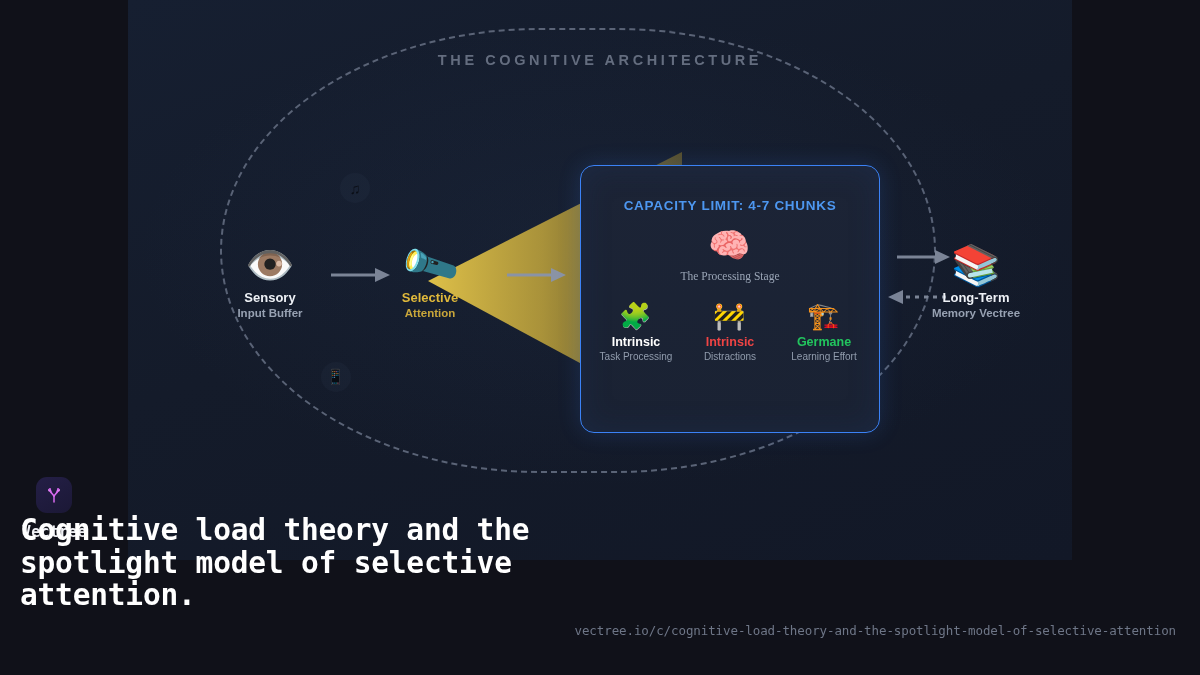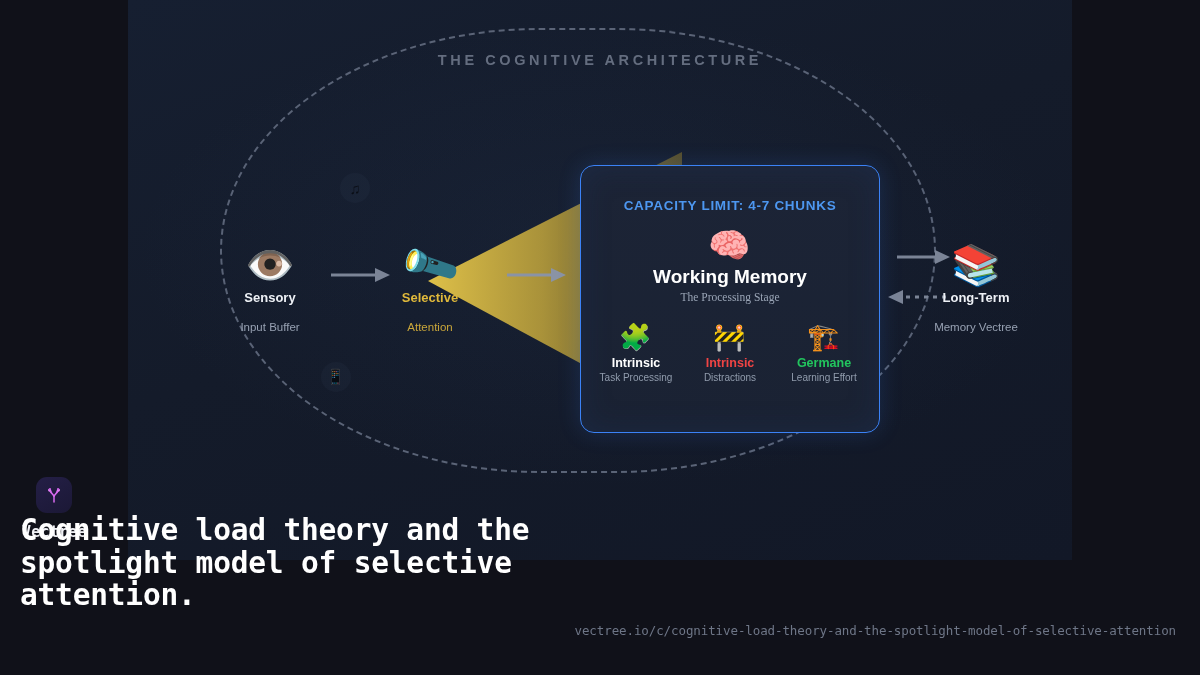--- a/index.html
+++ b/index.html
@@ -71,21 +71,22 @@
   }
   .node .nlabel {
     font-size: 13px;
     font-weight: 700;
     color: #eef1f6;
     margin-top: 2px;
   }
   .node .nsub {
     font-size: 11.5px;
     color: #97a1b2;
-    margin-top: 16px;
+    margin-top: 2px;
+    font-weight: bold;
   }
   .node.gold .nlabel { color: #e0b93b; }
   .node.gold .nsub   { color: #c9a63a; }
 
   #node-sensory   { left: 72px;  top: 242px; }
   #node-selective { left: 232px; top: 242px; }
   #node-longterm  { left: 778px; top: 242px; }
 
   #node-selective .emoji {
     transform: rotate(-28deg);
@@ -291,21 +292,20 @@
 
     <div class="node" id="node-longterm">
       <span class="emoji">📚</span>
       <div class="nlabel">Long-Term</div>
       <div class="nsub">Memory Vectree</div>
     </div>
 
     <div id="wm-panel">
       <div class="wm-capacity">CAPACITY LIMIT: 4-7 CHUNKS</div>
       <div class="wm-brain">🧠</div>
-      <div class="wm-title">Working Memory</div>
       <div class="wm-sub">The Processing Stage</div>
 
       <div class="load-row">
         <div class="load-item">
           <span class="licon">🧩</span>
           <div class="lname" style="color:#ffffff">Intrinsic</div>
           <div class="ldesc">Task Processing</div>
         </div>
         <div class="load-item">
           <span class="licon">🚧</span>

